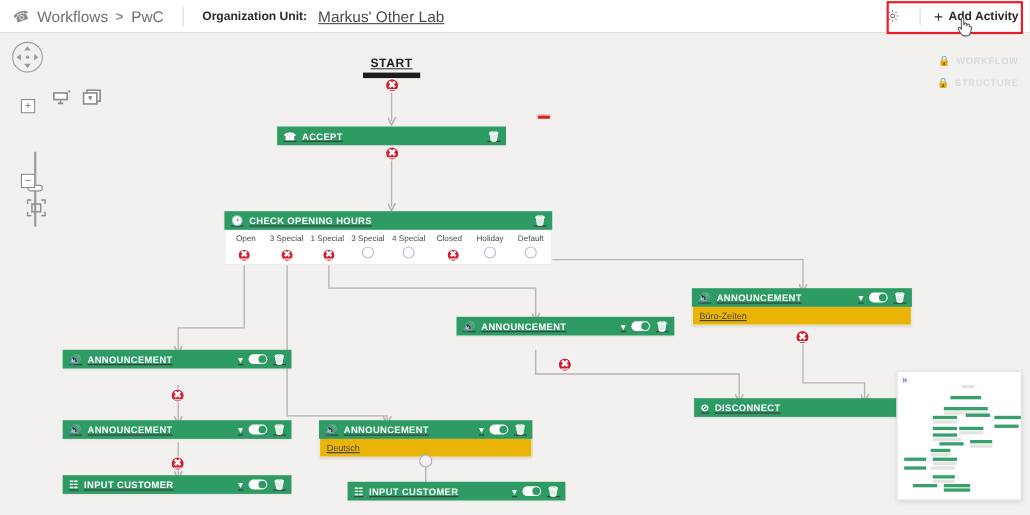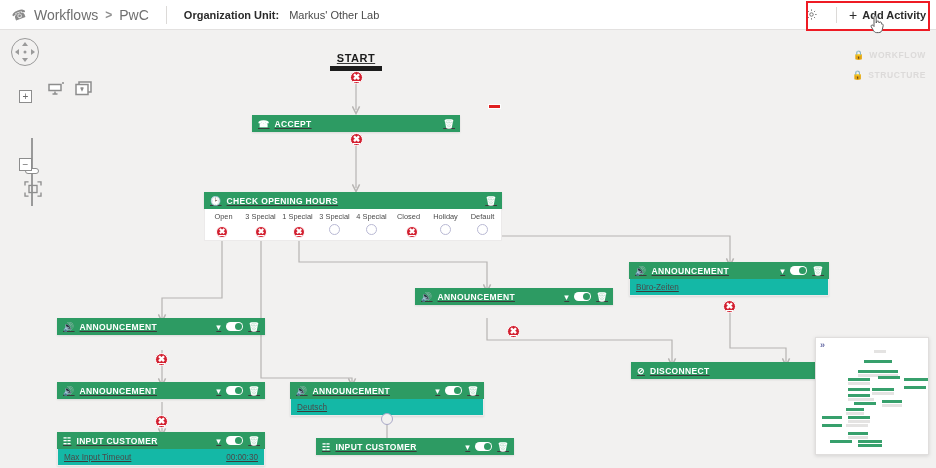--- a/index.html
+++ b/index.html
@@ -18,21 +18,21 @@
     background:#ffffff; border-bottom:1px solid #e3e1e0;
     display:flex; align-items:center;
     z-index:40;
   }
   .bc{ display:flex; align-items:center; padding-left:12px; gap:7px; }
   .bc-icon{ color:#8a8a8a; font-size:12px; transform:rotate(-20deg); display:inline-block;}
   .bc-link{ color:#6f6f6f; font-size:14px; }
   .bc-sep{ color:#8f8f8f; font-size:12px; font-weight:bold; }
   .bc-div{ width:1px; height:18px; background:#dcdad8; margin:0 10px; }
   .bc-ou-label{ font-size:11px; font-weight:bold; color:#2b2b2b; }
-  .bc-ou-val{ font-size:11px; color:#4a4a4a; margin-left:3px; }
+  .bc-ou-val{ font-size:14px; color:#4a4a4a; margin-left:3px;text-decoration:underline; }
 
   .top-right{ margin-left:auto; display:flex; align-items:center; height:30px; padding-right:10px; gap:0px; position:relative;}
   .gear{ width:26px; height:26px; display:flex; align-items:center; justify-content:center; color:#6e6e6e; font-size:13px;}
   .vdiv{ width:1px; height:16px; background:#dcdad8; margin:0 12px; }
   .add-activity{ display:flex; align-items:center; gap:5px; color:#2b2b2b; font-size:11px; font-weight:bold; }
   .plus-g{ font-size:14px; font-weight:normal; }
 
   
   #hl-box{
     position:absolute; left:806px; top:1px; width:124px; height:30px;
@@ -85,21 +85,21 @@
     height:17px; background:#2d9b63; display:flex; align-items:center;
     padding:0 5px 0 6px; color:#fff; font-size:8.5px; font-weight:bold; letter-spacing:.35px;
   }
   .nhead .lico{ margin-right:5px; font-size:9px; display:inline-flex; }
   .nhead .sp{ margin-left:auto; display:flex; align-items:center; gap:5px; }
   .chev{ font-size:9px; font-weight:normal; }
   .toggle{ width:17px;height:9px;border-radius:5px;background:#fff; position:relative; }
   .toggle::after{ content:""; position:absolute; right:1px; top:1px; width:7px;height:7px;border-radius:50%; background:#2d9b63;}
   .trash{ font-size:9px; }
   .nbody{
-    background:#14b8a6; min-height:17px; display:flex; align-items:center;
+    background:#eab308; min-height:17px; display:flex; align-items:center;
     padding:0 6px; font-size:8.2px; color:#4a4a4a; border:1px solid #eceaea; border-top:none;
   }
   .nbody .rv{ margin-left:auto; color:#4a4a4a; }
   .nshadow{ box-shadow:0 1px 2px rgba(0,0,0,.10); }
 
   
   #start-wrap{ position:absolute; left:316px; top:22px; width:80px; text-align:center;}
   #start-label{ font-size:11px; font-weight:bold; color:#1c1c1c; letter-spacing:.5px;}
   #start-bar{ width:52px;height:5px;background:#1c1c1c; margin:2px auto 0;}
 
@@ -371,24 +371,20 @@
 
   <div class="node nshadow" style="left:57px;top:402px;width:208px;">
     <div class="nhead">
       <span class="lico">☷</span>
       <span>INPUT CUSTOMER</span>
       <span class="sp">
         <span class="chev">▾</span>
         <span class="toggle"></span>
         <span class="trash">🗑</span>
       </span>
-    </div>
-    <div class="nbody">
-      <span>Max Input Timeout</span>
-      <span class="rv">00:00:30</span>
     </div>
   </div>
 
   <div class="node nshadow" style="left:290px;top:352px;width:194px;">
     <div class="nhead">
       <span class="lico">🔊</span>
       <span>ANNOUNCEMENT</span>
       <span class="sp">
         <span class="chev">▾</span>
         <span class="toggle"></span>

